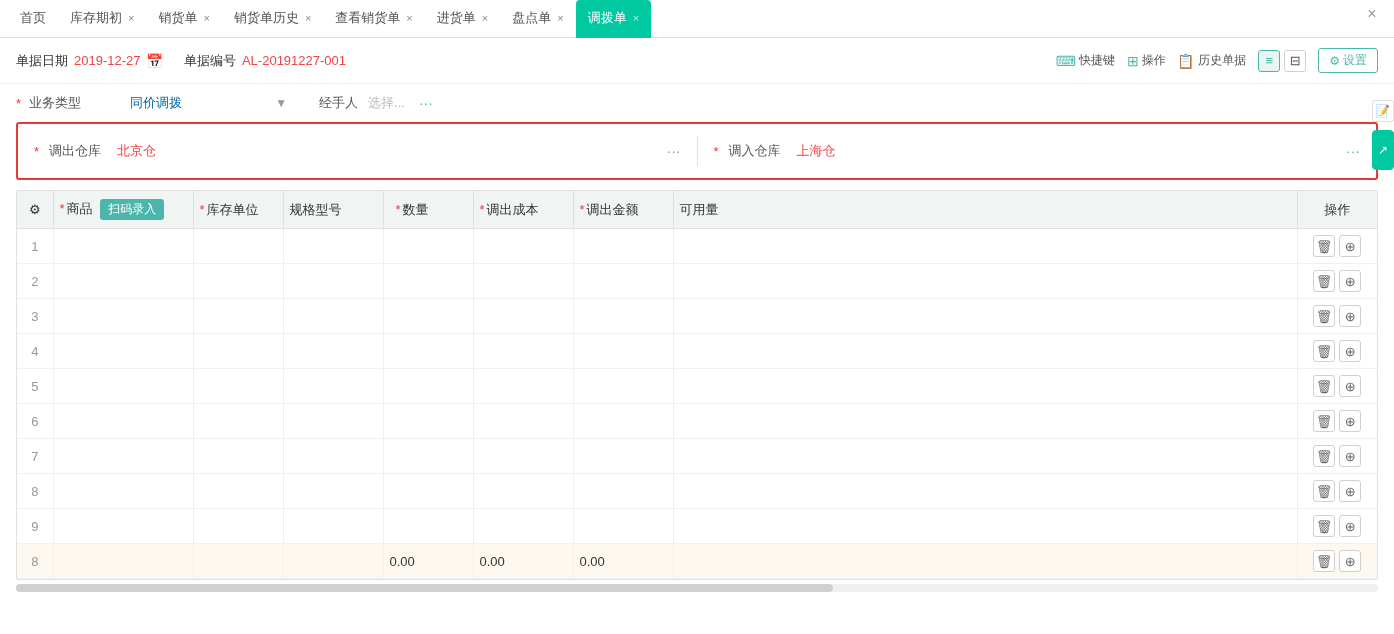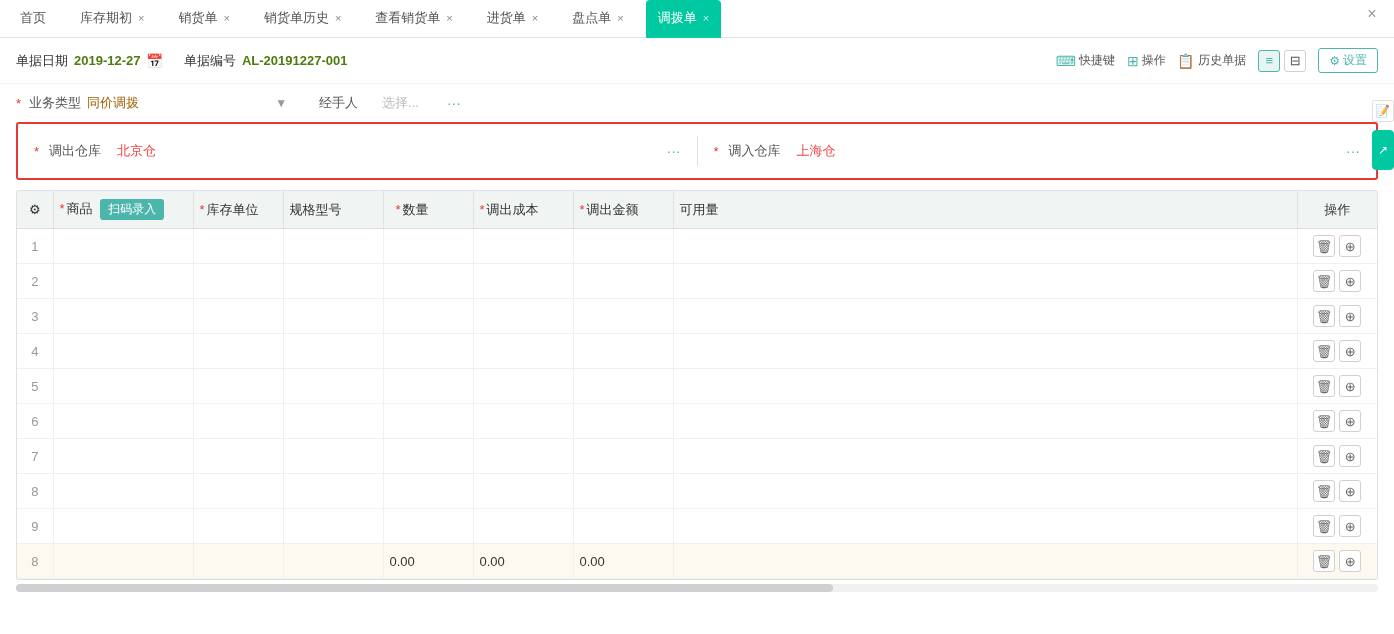--- a/index.html
+++ b/index.html
@@ -6,21 +6,21 @@
     body { font-family: "Microsoft YaHei", "PingFang SC", Arial, sans-serif; font-size: 13px; background: #f5f5f5; color: #333; }
 
     
     .tab-bar {
       display: flex;
       align-items: flex-start;
       background: #fff;
       border-bottom: 1px solid #e0e0e0;
       padding: 0 8px;
       height: 38px;
-      gap: 10px;
+      gap: 0;
     }
     .tab {
       display: flex;
       align-items: center;
       padding: 0 12px;
       height: 38px;
       cursor: pointer;
       font-size: 13px;
       color: #555;
       gap: 6px;
@@ -72,21 +72,21 @@
       gap: 20px;
     }
     .header-field {
       display: flex;
       align-items: center;
       gap: 6px;
       font-size: 13px;
       color: #333;
     }
     .header-field .label { color: #333; }
-    .header-field .value { color: #4d7c0f; font-weight: 700; }
+    .header-field .value { color: #ef4444; font-weight: 400; }
     .header-field .icon-btn {
       color: #4db6ac;
       cursor: pointer;
       font-size: 14px;
     }
     .header-actions {
       margin-left: auto;
       display: flex;
       align-items: center;
       gap: 12px;
@@ -189,31 +189,32 @@
     }
     .select-field {
       display: flex;
       align-items: center;
       gap: 6px;
       min-width: 200px;
       position: relative;
     }
     .select-value {
       flex: 1;
-      color: #a16207;
+      color: #0369a1;
+      margin-left: 43px;
     }
     .dropdown-arrow {
       color: #999;
       cursor: pointer;
       font-size: 12px;
     }
     .person-field {
       display: flex;
       align-items: center;
-      gap: 20px;
+      gap: 6px;
     }
     .person-placeholder { color: #bbb; }
 
     
     .table-wrapper {
       margin: 0 16px;
       border: 1px solid #e0e0e0;
       border-radius: 2px;
       overflow: hidden;
     }

